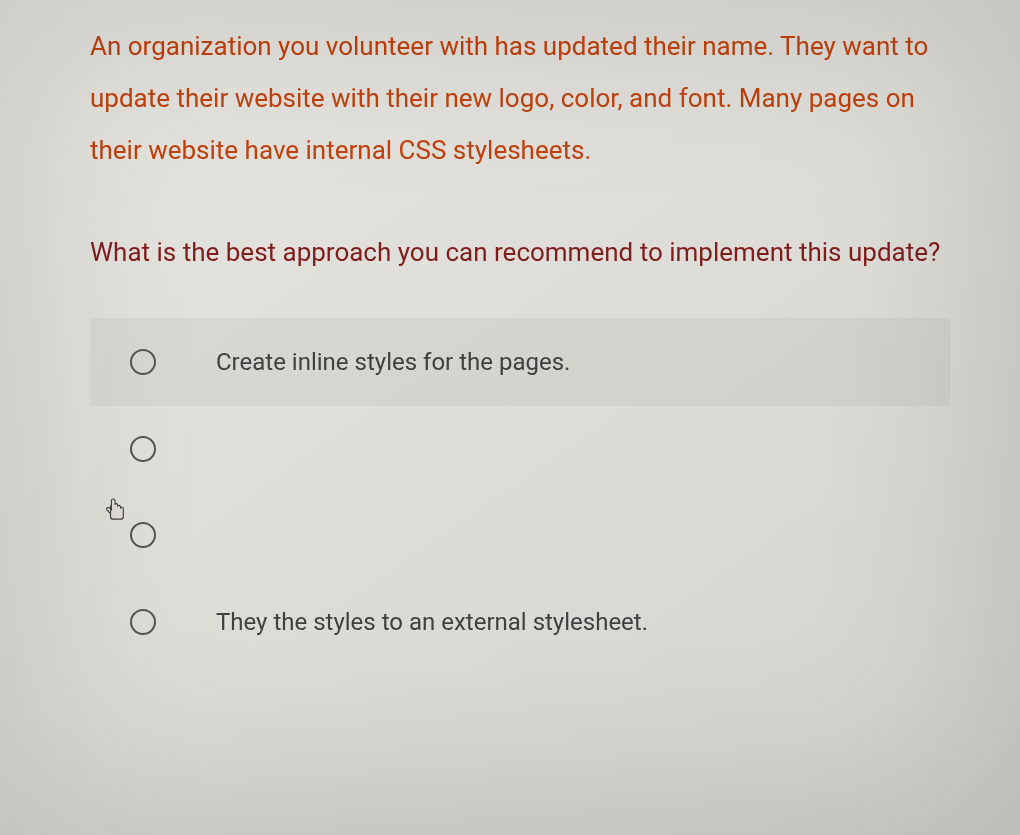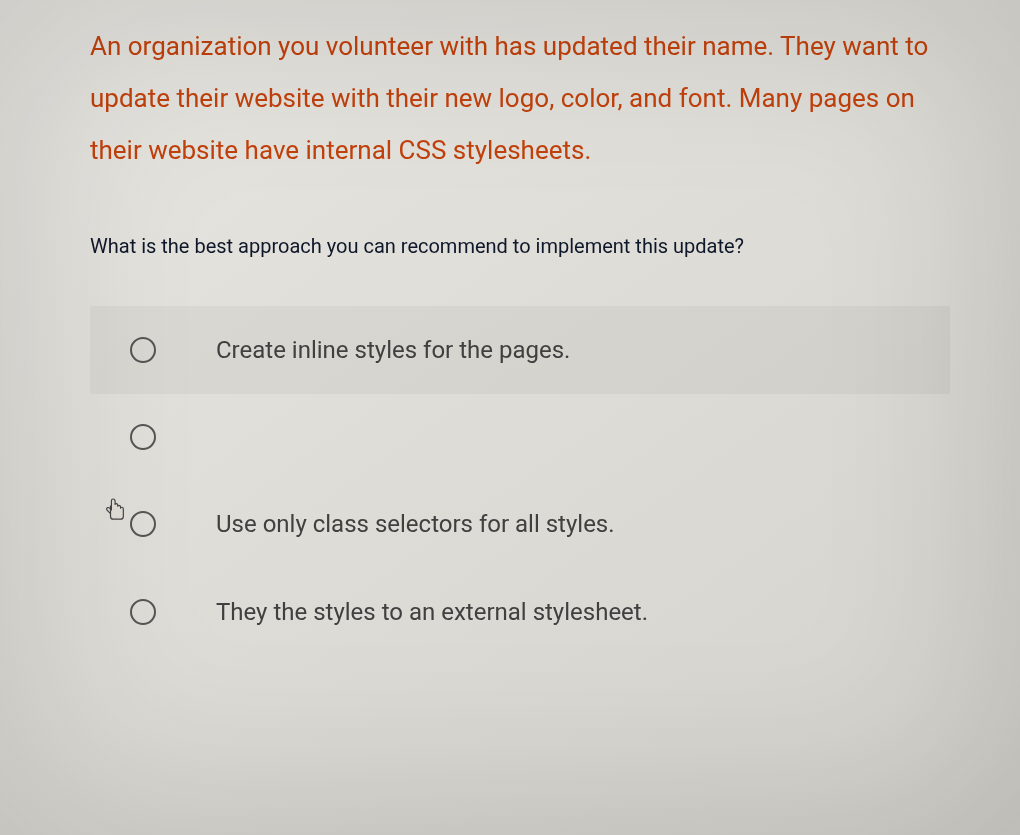--- a/index.html
+++ b/index.html
@@ -20,23 +20,23 @@
     .question-block {
       margin-bottom: 50px;
     }
     .question-text {
       font-size: 26px;
       line-height: 2.0;
       color: #c2410c;
       font-weight: 400;
     }
     .prompt-text {
-      font-size: 20px;
+      font-size: 26px;
       line-height: 2.0;
-      color: #0f172a;
+      color: #7f1d1d;
       font-weight: 400;
       margin-bottom: 40px;
     }
     .option-row {
       display: flex;
       align-items: center;
       padding: 30px 40px;
       gap: 60px;
       position: relative;
     }
@@ -88,21 +88,20 @@
     <div class="radio-circle"></div>
     <span class="option-label">Create inline styles for the pages.</span>
   </div>
 
   <div class="option-row">
     <div class="radio-circle"></div>
   </div>
 
   <div class="option-row">
     <div class="radio-circle"></div>
-    <span class="option-label">Use only class selectors for all styles.</span>
   </div>
 
   <div class="option-row">
     <div class="radio-circle"></div>
     <span class="option-label">They the styles to an external stylesheet.</span>
   </div>
 </div>
 
 <svg class="cursor-icon" viewBox="0 0 24 26">
   <path d="M6,8 L6,20 C6,22 7,23 9,23 L17,23 C19,23 20,22 20,20 L20,12 C20,11 19,10 18,10 C17.5,10 17,10.3 17,11 L17,10 C17,9 16,8 15,8 C14.5,8 14,8.3 14,9 L14,8 C14,7 13,6 12,6 C11.5,6 11,6.3 11,7 L11,3 C11,2 10,1 9,1 C8,1 7,2 7,3 L7,13 L5,11 C4,10 2.5,10 2,11 C1.5,12 2,13 3,14 L6,17" fill="#e0ddd6" stroke="#444" stroke-width="1.3" stroke-linejoin="round"></path>

